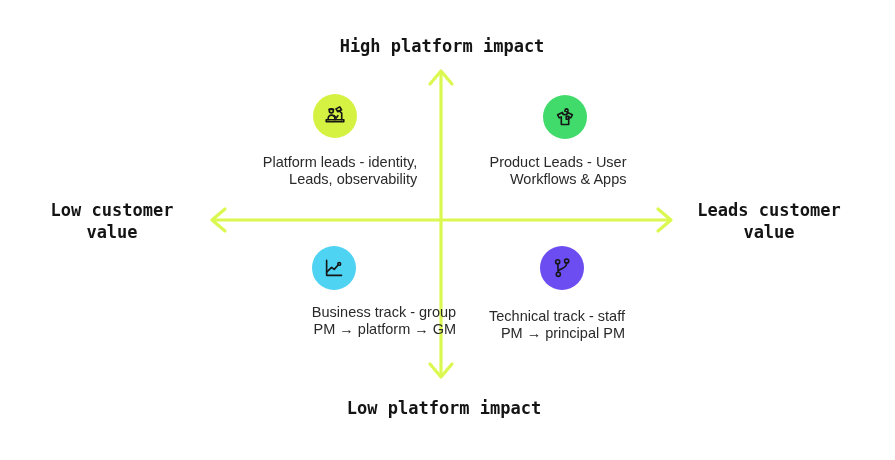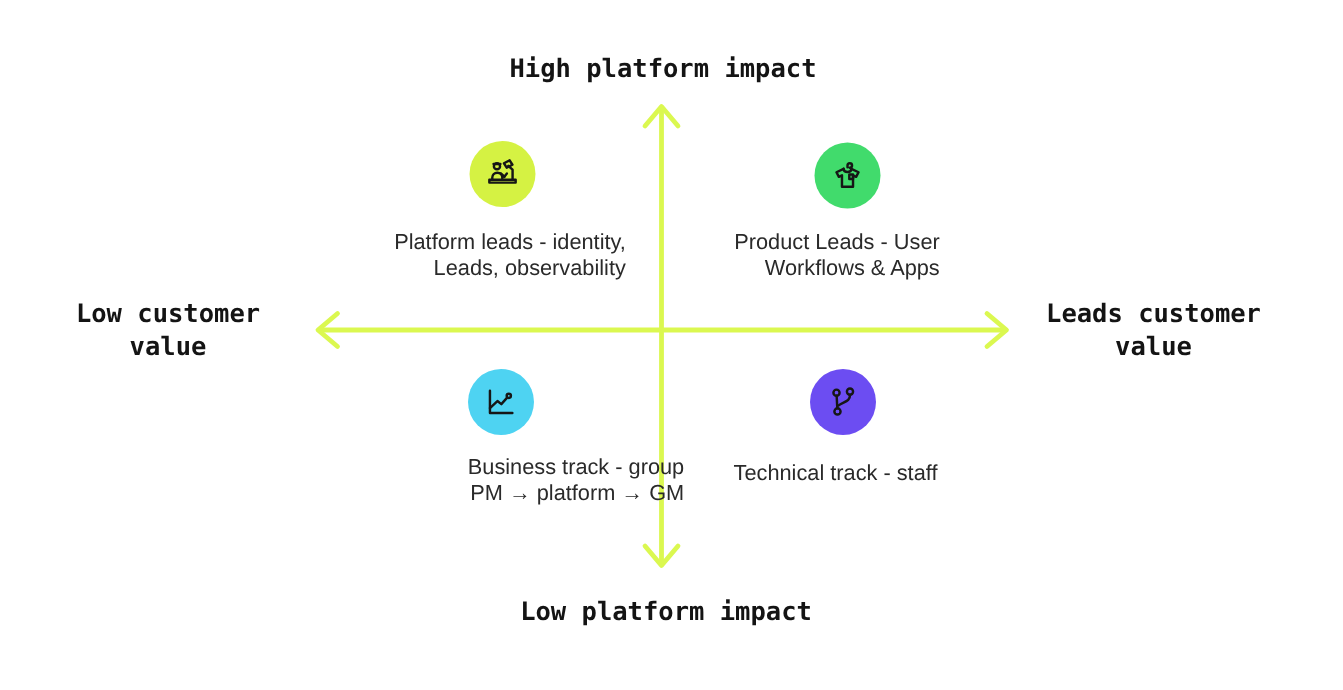--- a/index.html
+++ b/index.html
@@ -122,15 +122,16 @@
     <svg width="26" height="26" viewBox="0 0 24 24" fill="none" stroke-width="1.5" stroke-linecap="round" stroke-linejoin="round" stroke="#161616">
       <circle cx="8" cy="6.3" r="1.9"></circle>
       <circle cx="16.3" cy="5.6" r="1.9"></circle>
       <circle cx="8.6" cy="17.8" r="1.9"></circle>
       <path d="M8.1 8.2l.4 7.7"></path>
       <path d="M16.3 7.5c.2 4.6-4.2 4.2-7.2 6.7"></path>
     </svg>
   </div>
   <div class="qlabel br">
     <div>Technical track - staff</div>
+    <div>PM → principal PM</div>
   </div>
 
 </div>
 
 </body></html>

